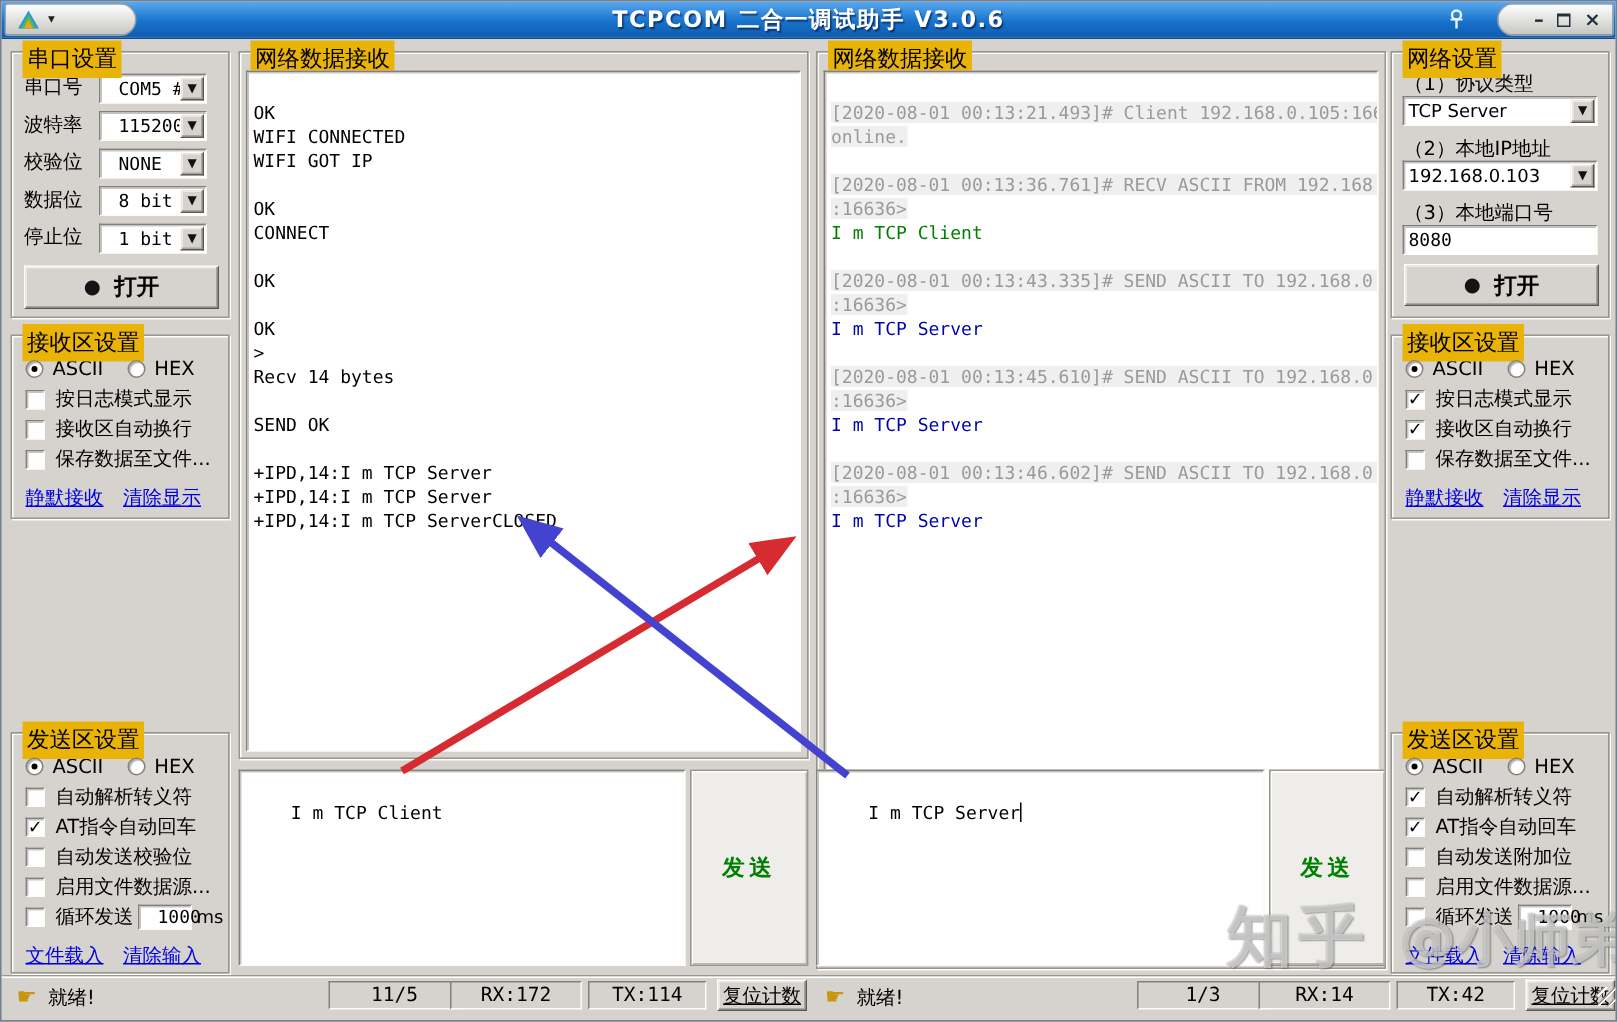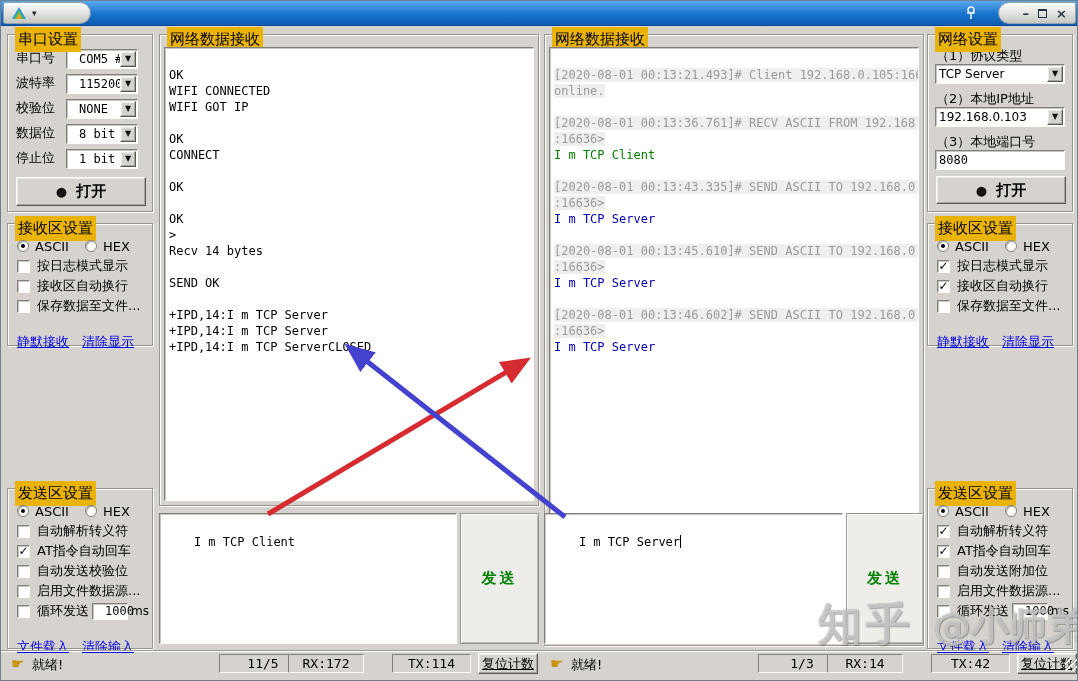--- a/index.html
+++ b/index.html
@@ -46,21 +46,21 @@
   .srow{display:flex;align-items:center;height:20px;margin-left:9px;font-size:13px;white-space:nowrap}
   .ritem{display:flex;align-items:center;gap:6px;margin-right:16px}
   .rad{width:12px;height:12px;border-radius:50%;background:#fff;border:1px solid #828078;
        box-shadow:inset 1px 1px 1px rgba(64,64,64,.45);position:relative;flex:none}
   .rad.sel::after{content:'';position:absolute;left:3px;top:3px;width:4px;height:4px;border-radius:50%;background:#000}
   .cb{width:13px;height:13px;background:#fff;border:1px solid;border-color:#838079 #fdfcf7 #fdfcf7 #838079;
       box-shadow:inset 1px 1px 0 rgba(64,64,64,.3);margin-right:7px;flex:none;
       font-size:12px;line-height:11px;text-align:center;font-weight:bold;color:#000}
   .mini{width:36px;height:17px;margin:0 3px;font:12px/15px "DejaVu Sans Mono",monospace;padding:0 12px}
   .sfx{font-size:12px}
-  .links{margin-top:16px}
+  .links{margin-top:6px}
   .lnk{color:#0000e8;text-decoration:underline;margin-right:13px;font-size:13px;cursor:pointer}
   
   .nlabel{margin:0 0 1px 8px;font-size:13px;height:16px}
   .nfield{margin:0 7px 6px 7px;height:20px}
   .nfield.combo{display:flex}
   .nval{flex:1;padding:8px 3px;font-size:12px;line-height:18px;white-space:nowrap;overflow:hidden}
   #net-settings-pad{padding-top:12px}
   
   .log{position:absolute;left:4px;top:12px;right:4px;bottom:4px;padding:3px 4px;overflow:hidden;
        font:12px/16px "DejaVu Sans Mono",monospace;white-space:pre}
@@ -76,21 +76,21 @@
   .cursorbar{display:inline-block;width:1px;height:13px;background:#000;vertical-align:-2px}
   
   .sdiv{position:absolute;top:649px;left:0;right:0;height:2px;border-top:1px solid #9a9893;border-bottom:1px solid #fff}
   .sbar{position:absolute;top:652px;height:22px;font-size:13px}
   #sbar-left{left:0;width:539px}
   #sbar-right{left:539px;width:539px}
   .hand{position:absolute;left:10px;top:2px;font-size:15px;color:#c8960c}
   .ready{position:absolute;left:31px;top:3px;font-size:13px}
   .scell{position:absolute;top:1px;height:19px;border:1px solid;border-color:#838079 #fdfcf7 #fdfcf7 #838079;
     display:flex;align-items:center;justify-content:center;font:13px "DejaVu Sans Mono",monospace;background:#d6d3ce}
-  .c0{left:218px;width:88px}.c1{left:287px;width:76px}.c2{left:391px;width:79px}
+  .c0{left:218px;width:88px}.c1{left:299px;width:88px}.c2{left:391px;width:79px}
   .reset{position:absolute;left:477px;top:0;width:60px;height:21px;display:flex;align-items:center;
     justify-content:center;font-size:13px;text-decoration:underline}
   .grip{position:absolute;right:1px;top:5px;width:13px;height:13px;
     background:repeating-linear-gradient(135deg,transparent 0 3px,#9a9893 3px 4px,#fff 4px 5px)}
   
   #arrows{position:absolute;left:0;top:0;width:1078px;height:681px;pointer-events:none;z-index:40}
   .watermark{position:absolute;right:-8px;bottom:26px;z-index:50;pointer-events:none;white-space:nowrap;
     color:rgba(244,244,244,.62);font-weight:bold;
     text-shadow:0 0 1px rgba(60,60,60,.55),1px 1px 1px rgba(60,60,60,.35)}
   .wm1{font-size:44px;letter-spacing:4px}
@@ -103,20 +103,21 @@
 
   <div class="titlebar">
     <div class="logo-tab">
       <svg width="16" height="14" viewBox="0 0 16 14">
         <polygon points="8,1 15,13 1,13" fill="#2a9ad0"></polygon>
         <polygon points="8,4 13,13 3,13" fill="#58b84a"></polygon>
         <polygon points="8,7 11,13 5,13" fill="#e8a22a"></polygon>
       </svg>
       <span class="caret">▾</span>
     </div>
+    <div class="title">TCPCOM 二合一调试助手  V3.0.6</div>
     <div class="pin">
       <svg width="16" height="16" viewBox="0 0 16 16">
         <circle cx="8" cy="5" r="3" fill="none" stroke="#eaf2fb" stroke-width="1.6"></circle>
         <line x1="8" y1="8" x2="8" y2="14" stroke="#eaf2fb" stroke-width="1.6"></line>
         <line x1="4" y1="8" x2="12" y2="8" stroke="#eaf2fb" stroke-width="1.4"></line>
       </svg>
     </div>
     <div class="winbtns">
       <span>–</span>
       <span class="maxglyph"></span>

